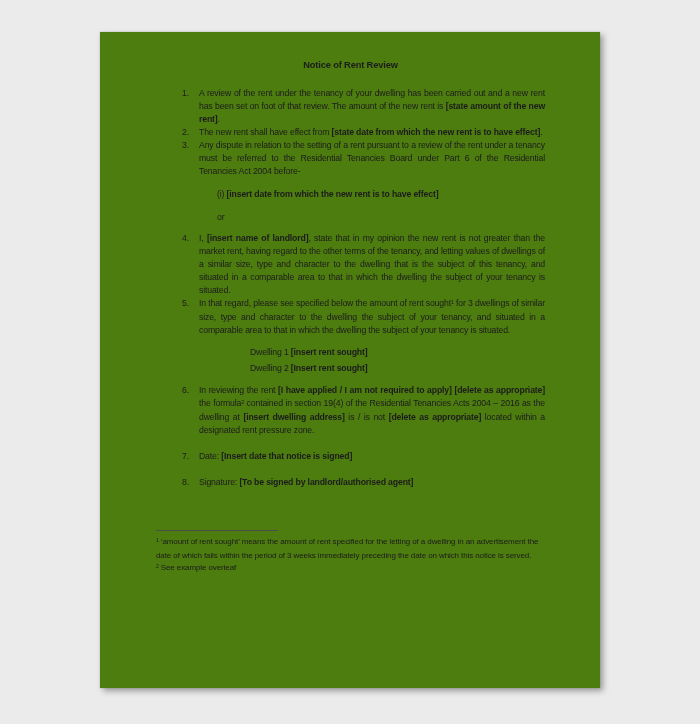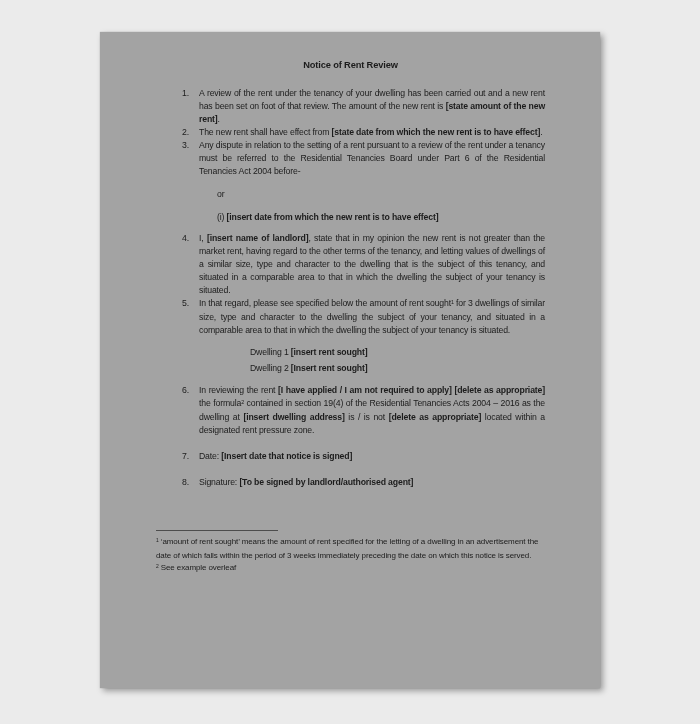--- a/index.html
+++ b/index.html
@@ -11,21 +11,21 @@
   }
   .canvas {
     position: relative;
     width: 700px; height: 724px;
     background: #ebebeb;
   }
   .page {
     position: absolute;
     left: 100px; top: 32px;
     width: 500px; height: 656px;
-    background: #a3a3a3;
+    background: #4d7c0f;
     box-shadow: 3px 3px 6px rgba(0,0,0,0.35), 0 0 1px rgba(0,0,0,0.25);
   }
   .content {
     position: absolute;
     left: 0; top: 0; right: 0; bottom: 0;
     padding: 27px 55px 0 56px;
     font-size: 8.7px;
     line-height: 13px;
     letter-spacing: -0.15px;
     color: #1c1c1c;
@@ -70,22 +70,22 @@
 </head>
 <body>
 
 <div class="canvas">
   <div class="page">
     <div class="content" id="doc">
         <div class="b-title"><span class="b">Notice of Rent Review</span></div>
         <div class="b-li sp-s"><span class="num">1.</span><span>A review of the rent under the tenancy of your dwelling has been carried out and a new rent has been set on foot of that review.  The amount of the new rent is </span><span class="b">[state amount of the new rent]</span><span>.</span></div>
         <div class="b-li"><span class="num">2.</span><span>The new rent shall have effect from </span><span class="b">[state date from which the new rent is to have effect]</span><span>.</span></div>
         <div class="b-li"><span class="num">3.</span><span>Any dispute in relation to the setting of a rent pursuant to a review of the rent under a tenancy must be referred to the Residential Tenancies Board under Part 6 of the Residential Tenancies Act 2004 before-</span></div>
+        <div class="b-sub"><span>(i) </span><span class="b">[insert date from which the new rent is to have effect]</span></div>
         <div class="b-sub"><span>or</span></div>
-        <div class="b-sub"><span>(i) </span><span class="b">[insert date from which the new rent is to have effect]</span></div>
         <div class="b-li sp-s"><span class="num">4.</span><span>I, </span><span class="b">[insert name of landlord]</span><span>, state that in my opinion the new rent is not greater than the market rent, having regard to the other terms of the tenancy, and letting values of dwellings of a similar size, type and character to the dwelling that is the subject of this tenancy, and situated in a comparable area to that in which the dwelling the subject of your tenancy is situated.</span></div>
         <div class="b-li"><span class="num">5.</span><span>In that regard, please see specified below the amount of rent sought</span><span class="sup">1</span><span> for 3 dwellings of similar size, type and character to the dwelling the subject of your tenancy, and situated in a comparable area to that in which the dwelling the subject of your tenancy is situated.</span></div>
         <div class="b-dwell sp-s"><span>Dwelling 1 </span><span class="b">[insert rent sought]</span></div>
         <div class="b-dwell"><span>Dwelling 2 </span><span class="b">[Insert rent sought]</span></div>
         <div class="b-li sp-s"><span class="num">6.</span><span>In reviewing the rent </span><span class="b">[I have applied /  I am not required to apply]</span><span> </span><span class="b">[delete as appropriate]</span><span> the formula</span><span class="sup">2</span><span> contained in section 19(4) of the Residential Tenancies Acts 2004 – 2016 as the dwelling at </span><span class="b">[insert dwelling address]</span><span> is / is not </span><span class="b">[delete as appropriate]</span><span> located within a designated rent pressure zone.</span></div>
         <div class="b-li sp-m"><span class="num">7.</span><span>Date: </span><span class="b">[Insert date that notice is signed]</span></div>
         <div class="b-li sp-m"><span class="num">8.</span><span>Signature: </span><span class="b">[To be signed by landlord/authorised agent]</span></div>
         <div class="b-rule"></div>
         <div class="b-fn"><span class="sup">1</span><span> ‘amount of rent sought’ means the amount of rent specified for the letting of a dwelling in an advertisement the date of which falls within the period of 3 weeks immediately preceding the date on which this notice is served.</span></div>
         <div class="b-fn"><span class="sup">2</span><span> See example overleaf</span></div>

